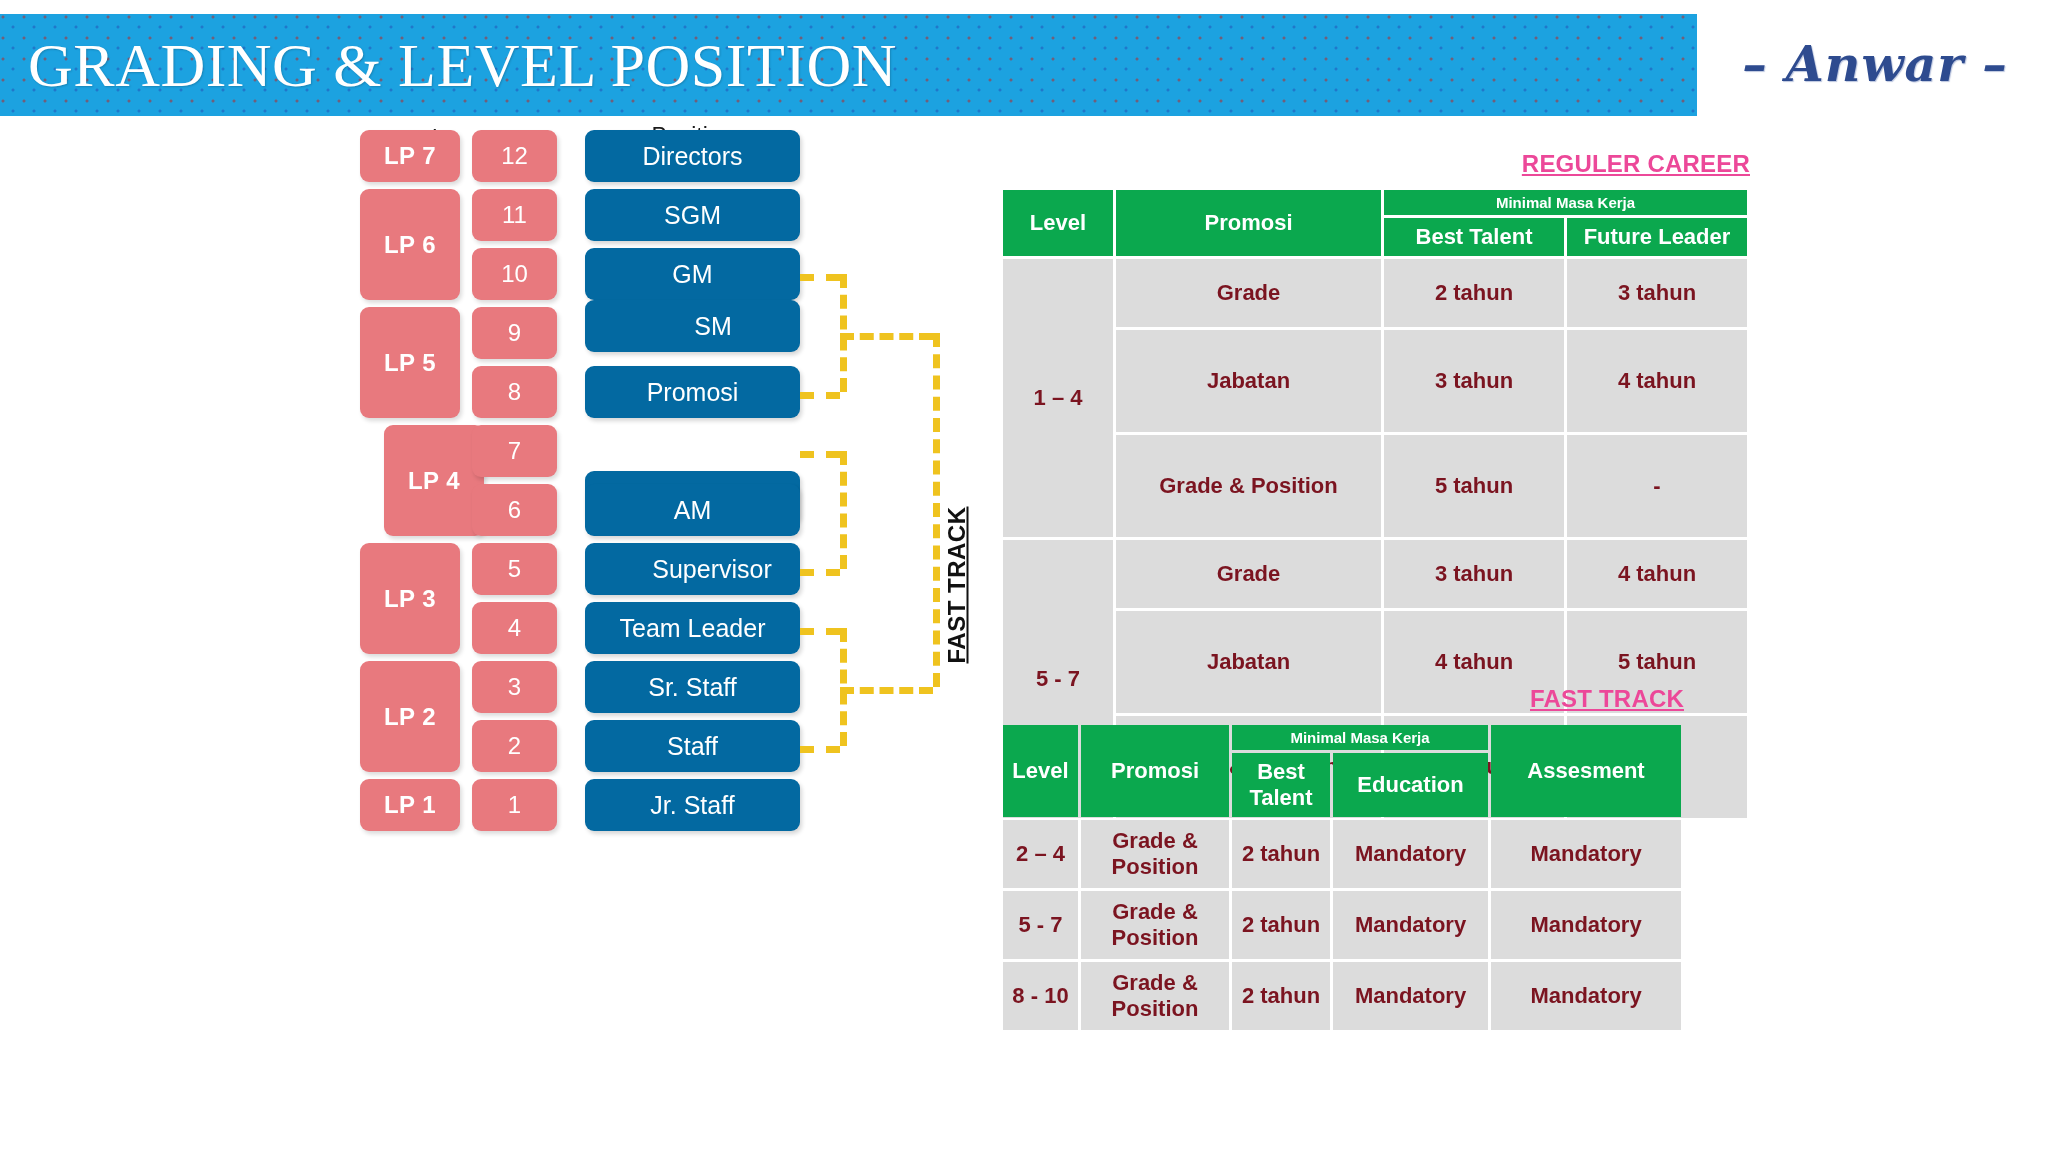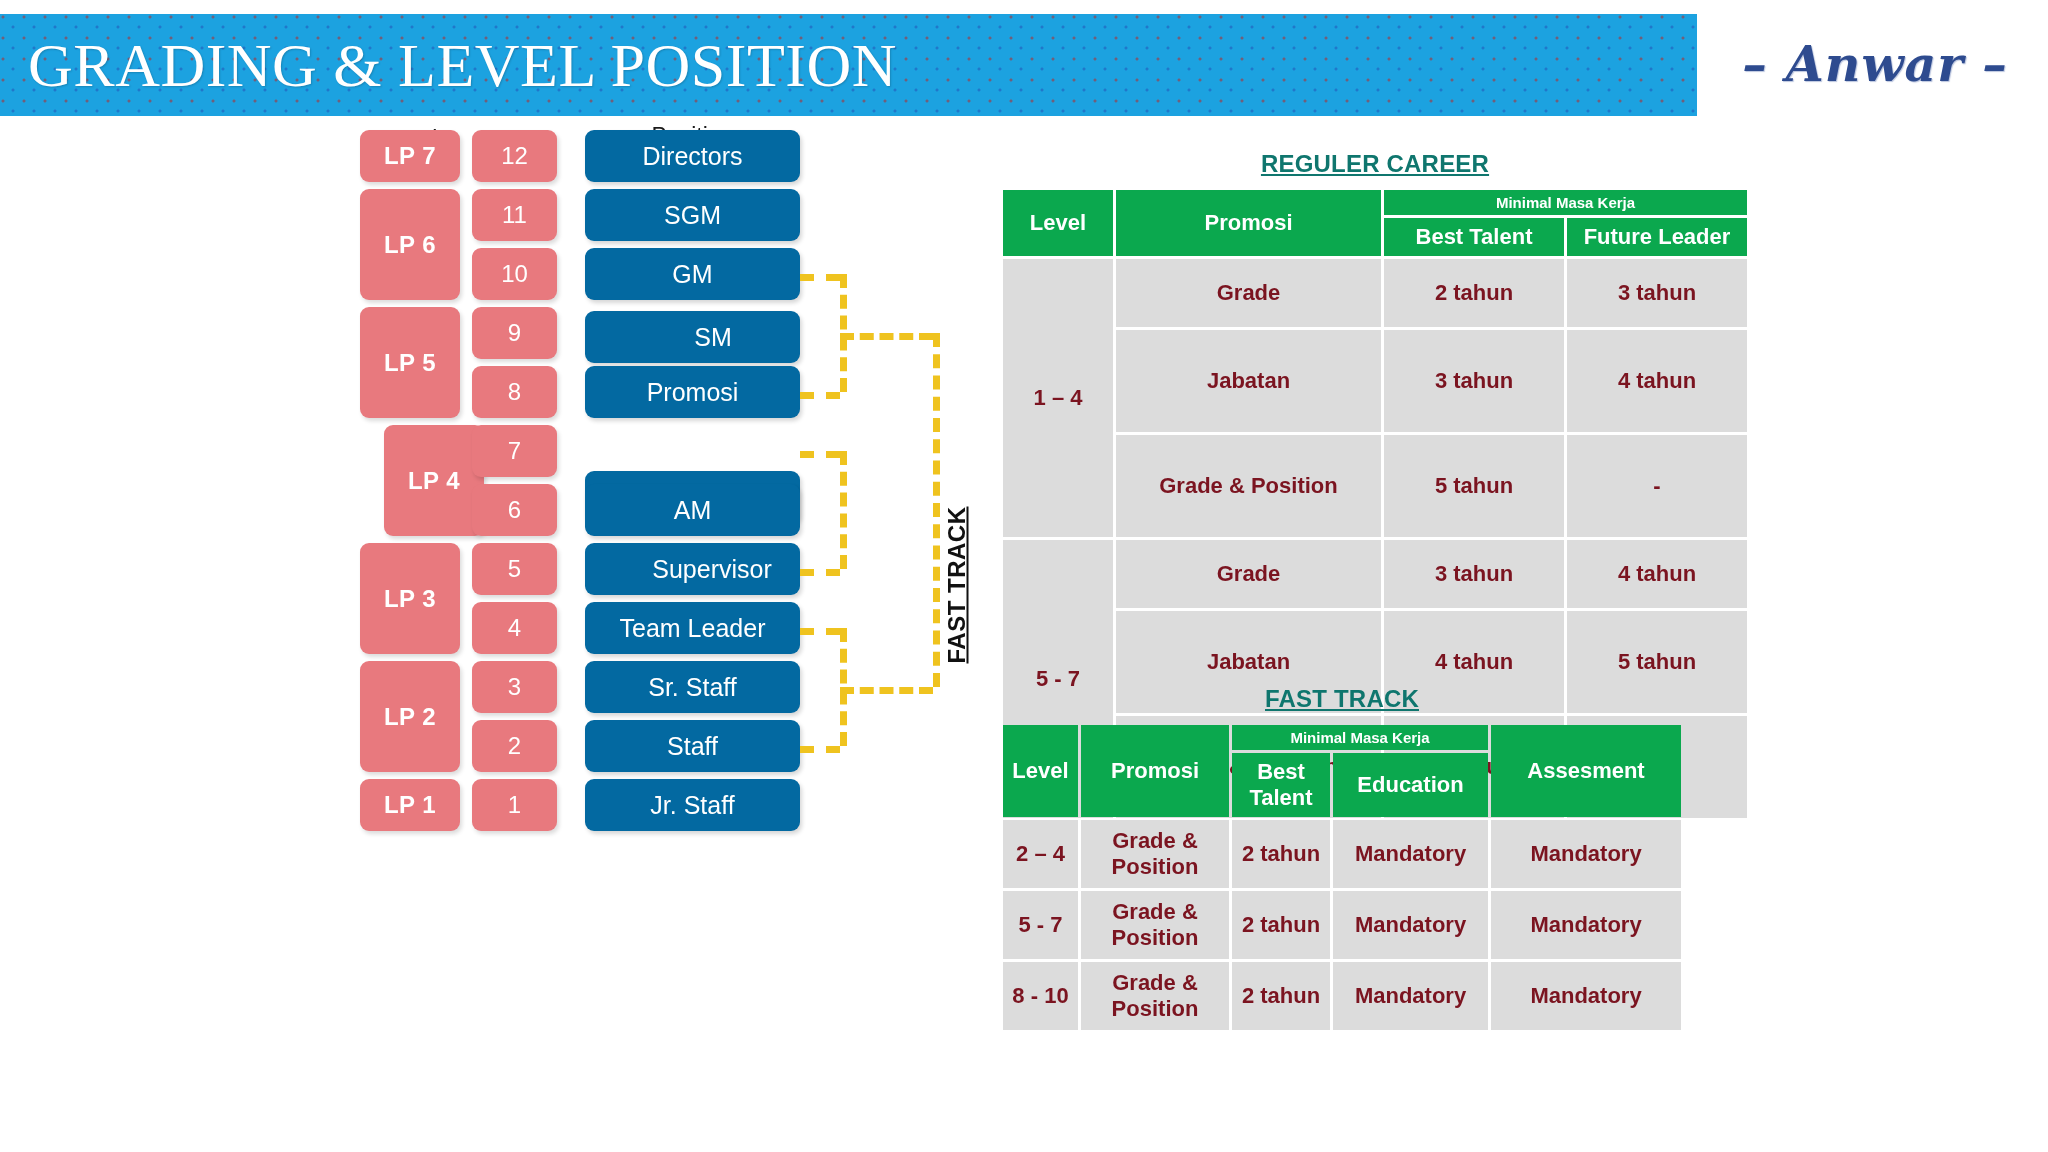--- a/index.html
+++ b/index.html
@@ -80,21 +80,21 @@
   #fasttrack-label{
     position:absolute;left:878px;top:455px;
     transform:rotate(-90deg);transform-origin:center center;
     font-size:24px;font-weight:bold;color:#111;
     text-decoration:underline;letter-spacing:.5px;white-space:nowrap;
   }
 
   
   .table-wrap{position:absolute;}
   .table-caption{
-    text-align:center;font-size:24px;font-weight:bold;color:#0f766e;
+    text-align:right;font-size:24px;font-weight:bold;color:#ec4899;
     text-decoration:underline;margin-bottom:9px;letter-spacing:.2px;
   }
   table.grid{
     border-collapse:separate;border-spacing:3px;
     table-layout:fixed;
   }
   table.grid th{
     background:#0BA84E;color:#ffffff;font-weight:bold;
     font-size:22px;text-align:center;padding:6px 4px;
     font-family:"Liberation Sans", sans-serif;
@@ -188,21 +188,21 @@
   <div id="position-column">
       <div class="pos-box" style="top: 14px;">
         <span>Directors</span>
       </div>
       <div class="pos-box" style="top: 73px;">
         <span>SGM</span>
       </div>
       <div class="pos-box" style="top: 132px;">
         <span>GM</span>
       </div>
-      <div class="pos-box" style="top: 195px; padding-left: 41px;">
+      <div class="pos-box" style="top: 184px; padding-left: 41px;">
         <span>SM</span>
       </div>
       <div class="pos-box" style="top: 250px;">
         <span>Promosi</span>
       </div>
       <div class="pos-box" style="top: 309px; margin-top: 46px;">
         <span>Sr. AM</span>
       </div>
       <div class="pos-box" style="top: 368px;">
         <span>AM</span>

